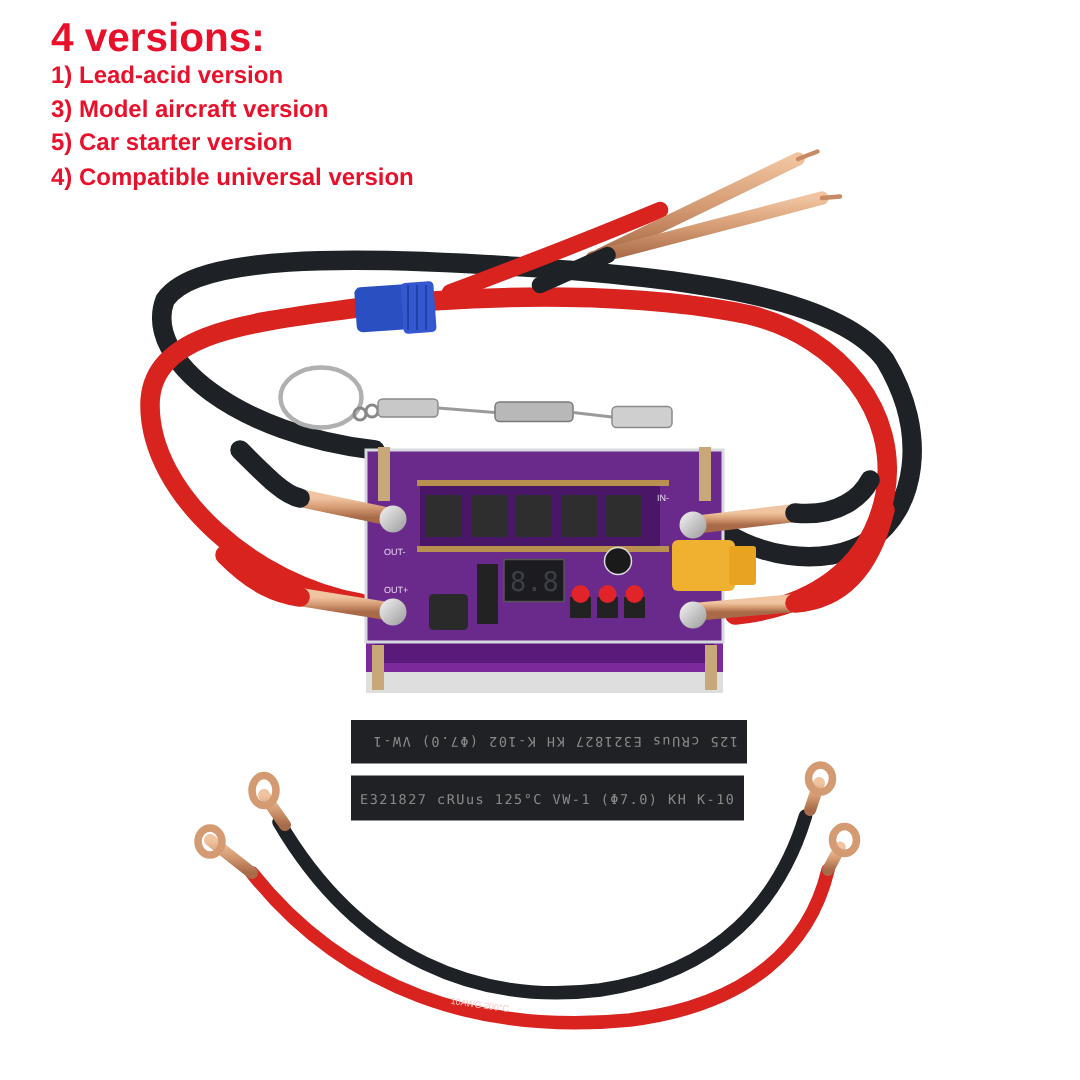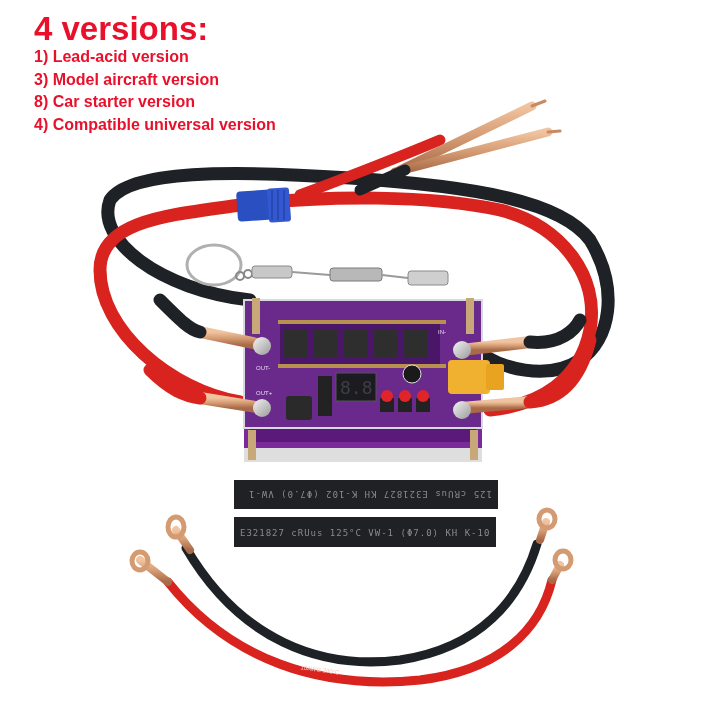--- a/index.html
+++ b/index.html
@@ -1,31 +1,31 @@
 <!DOCTYPE html>
 <html><head>
 <meta charset="utf-8">
 <style>
   html,body{margin:0;padding:0;background:#ffffff;}
   body{width:720px;height:720px;position:relative;overflow:hidden;font-family:"Liberation Sans",sans-serif;}
   .caption{position:absolute;left:34px;top:12px;color:#e8102a;font-weight:bold;line-height:1;}
-  .caption .title{font-size:33px;margin:0 0 4px 0;}
+  .caption .title{font-size:27px;margin:0 0 4px 0;}
   .caption .item{font-size:16px;margin:0 0 6.5px 0;white-space:nowrap;}
   svg.scene{position:absolute;left:0;top:0;}
   .tube-text{font-family:"DejaVu Sans Mono",monospace;font-size:9px;fill:#8a8a8a;letter-spacing:1px;}
   .board-label{font-family:"Liberation Sans",sans-serif;font-size:6px;fill:#e8d8f0;}
 </style>
 </head>
 <body>
 
 <div class="caption">
   <div class="title">4 versions:</div>
   <div class="item">1) Lead-acid version</div>
   <div class="item">3) Model aircraft version</div>
-  <div class="item">8) Car starter version</div>
+  <div class="item">5) Car starter version</div>
   <div class="item">4) Compatible universal version</div>
 </div>
 
 <svg class="scene" width="720" height="720" viewBox="0 0 720 720">
   <defs>
     <linearGradient id="copperG" x1="0" y1="0" x2="0" y2="1">
       <stop offset="0" stop-color="#f0c4a0"></stop>
       <stop offset="0.5" stop-color="#d49a72"></stop>
       <stop offset="1" stop-color="#a86a48"></stop>
     </linearGradient>

